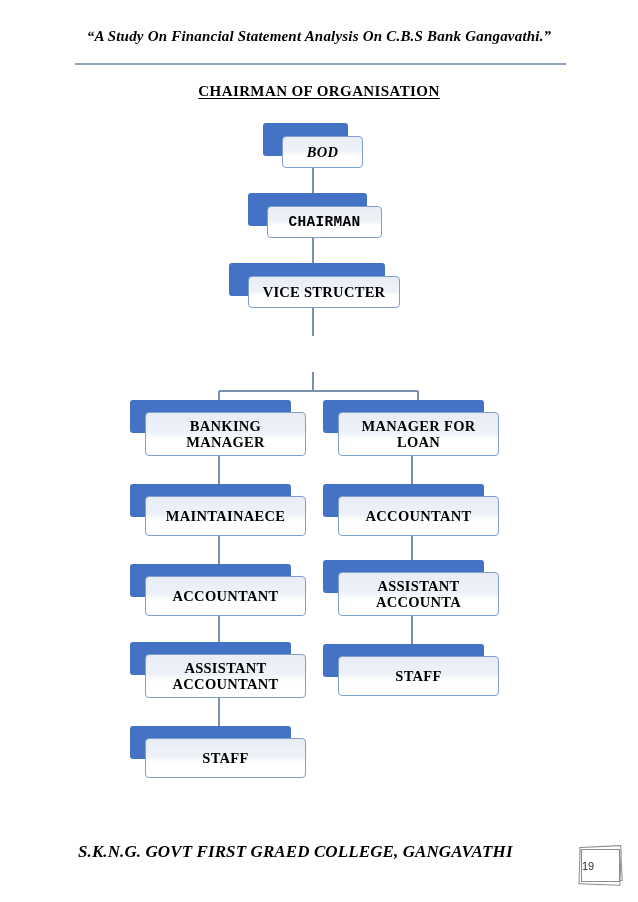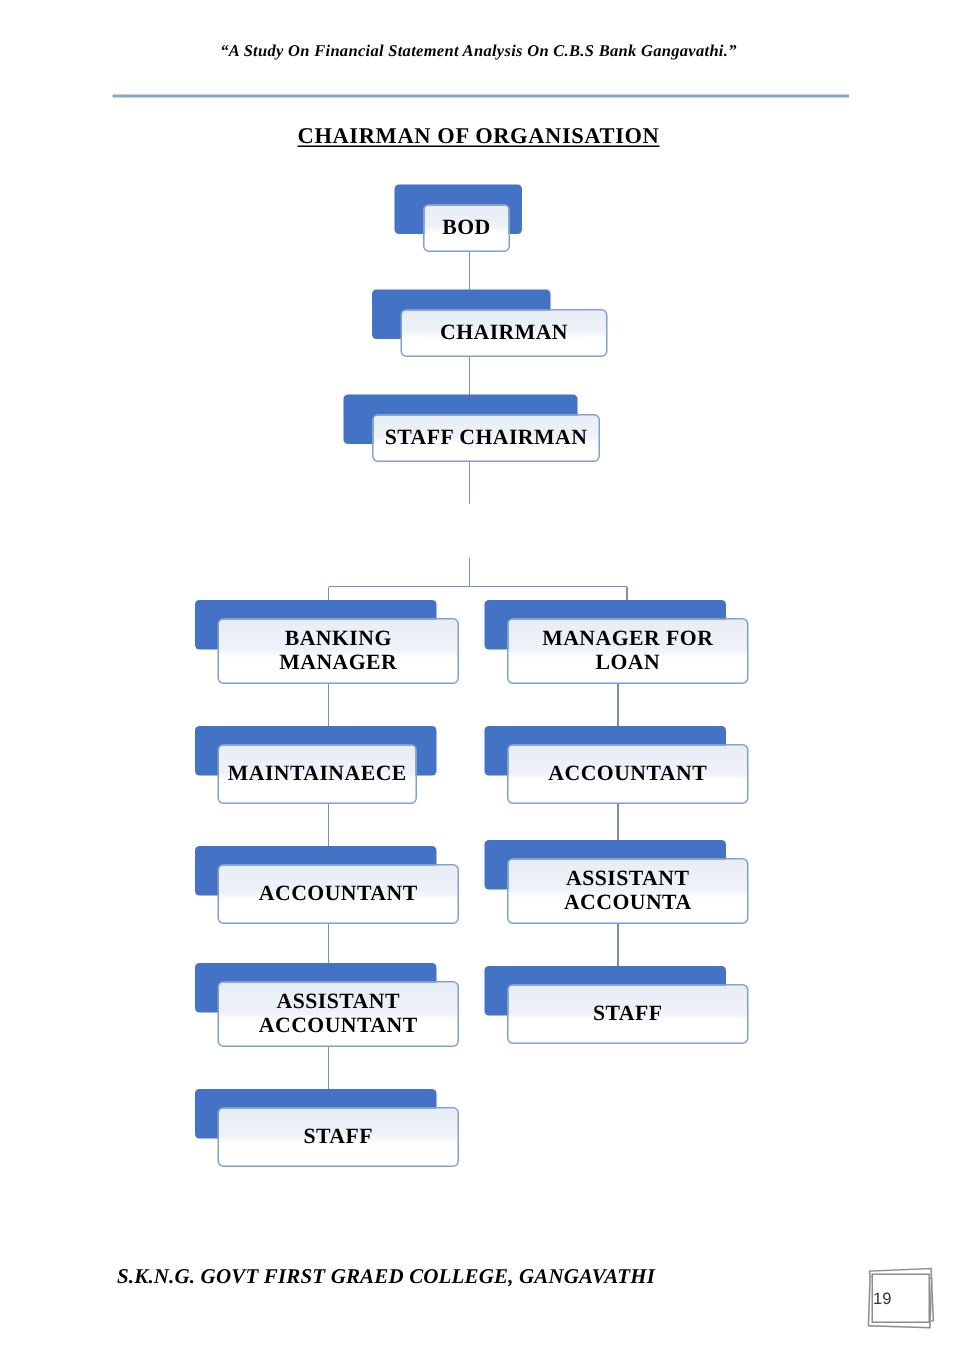--- a/index.html
+++ b/index.html
@@ -18,21 +18,21 @@
 
   
   #doc-header {
     position: absolute;
     left: 0;
     top: 28px;
     width: 638px;
     text-align: center;
   }
   #doc-header .header-title {
-    font-size: 11px;
+    font-size: 15px;
     font-weight: bold;
     font-style: italic;
     letter-spacing: 0.2px;
     white-space: nowrap;
   }
   #header-rule {
     position: absolute;
     left: 75px;
     top: 63px;
     width: 491px;
@@ -106,21 +106,21 @@
   }
 
   
   #doc-footer {
     position: absolute;
     left: 78px;
     top: 842px;
     width: 470px;
   }
   #doc-footer .footer-text {
-    font-size: 14px;
+    font-size: 17px;
     font-weight: bold;
     font-style: italic;
     letter-spacing: 0.1px;
     white-space: nowrap;
   }
   #page-number-badge {
     position: absolute;
     left: 578px;
     top: 846px;
     width: 46px;
@@ -186,36 +186,36 @@
       <line x1="219" y1="697" x2="219" y2="733"></line>
 
       <line x1="412" y1="455" x2="412" y2="491"></line>
       <line x1="412" y1="535" x2="412" y2="570"></line>
       <line x1="412" y1="615" x2="412" y2="650"></line>
     </g>
   </svg>
 
   <div class="node" style="left:263px; top:123px; width:100px; height:45px;">
     <div class="node-shadow" style="left:0px; top:0px; width:85px; height:33px;"></div>
-    <div class="node-box" style="left:19px; top:13px; width:58px; height:32px;">
+    <div class="node-box" style="left:19px; top:13px; width:81px; height:32px;font-style:italic;">
       <span class="node-label">BOD</span>
     </div>
   </div>
 
   <div class="node" style="left:248px; top:193px; width:134px; height:45px;">
     <div class="node-shadow" style="left:0px; top:0px; width:119px; height:33px;"></div>
-    <div class="node-box" style="left:19px; top:13px; width:138px; height:32px;">
+    <div class="node-box" style="left:19px; top:13px; width:115px; height:32px;font-family:Liberation Mono, monospace;">
       <span class="node-label">CHAIRMAN</span>
     </div>
   </div>
 
   <div class="node" style="left:229px; top:263px; width:171px; height:45px;">
     <div class="node-shadow" style="left:0px; top:0px; width:156px; height:33px;"></div>
     <div class="node-box" style="left:19px; top:13px; width:152px; height:32px;">
-      <span class="node-label">STAFF CHAIRMAN</span>
+      <span class="node-label">VICE STRUCTER</span>
     </div>
   </div>
 
 
   <div class="node" style="left:323px; top:400px; width:176px; height:56px;">
     <div class="node-shadow" style="left:0px; top:0px; width:161px; height:33px;"></div>
     <div class="node-box" style="left:15px; top:12px; width:161px; height:44px;">
       <span class="node-label">MANAGER FOR
 LOAN</span>
     </div>
@@ -224,21 +224,21 @@
   <div class="node" style="left:130px; top:400px; width:176px; height:56px;">
     <div class="node-shadow" style="left:0px; top:0px; width:161px; height:33px;"></div>
     <div class="node-box" style="left:15px; top:12px; width:161px; height:44px;">
       <span class="node-label">BANKING
 MANAGER</span>
     </div>
   </div>
 
   <div class="node" style="left:130px; top:484px; width:176px; height:52px;">
     <div class="node-shadow" style="left:0px; top:0px; width:161px; height:33px;"></div>
-    <div class="node-box" style="left:15px; top:12px; width:133px; height:40px;">
+    <div class="node-box" style="left:15px; top:12px; width:161px; height:40px;">
       <span class="node-label">MAINTAINAECE</span>
     </div>
   </div>
 
   <div class="node" style="left:323px; top:484px; width:176px; height:52px;">
     <div class="node-shadow" style="left:0px; top:0px; width:161px; height:33px;"></div>
     <div class="node-box" style="left:15px; top:12px; width:161px; height:40px;">
       <span class="node-label">ACCOUNTANT</span>
     </div>
   </div>

